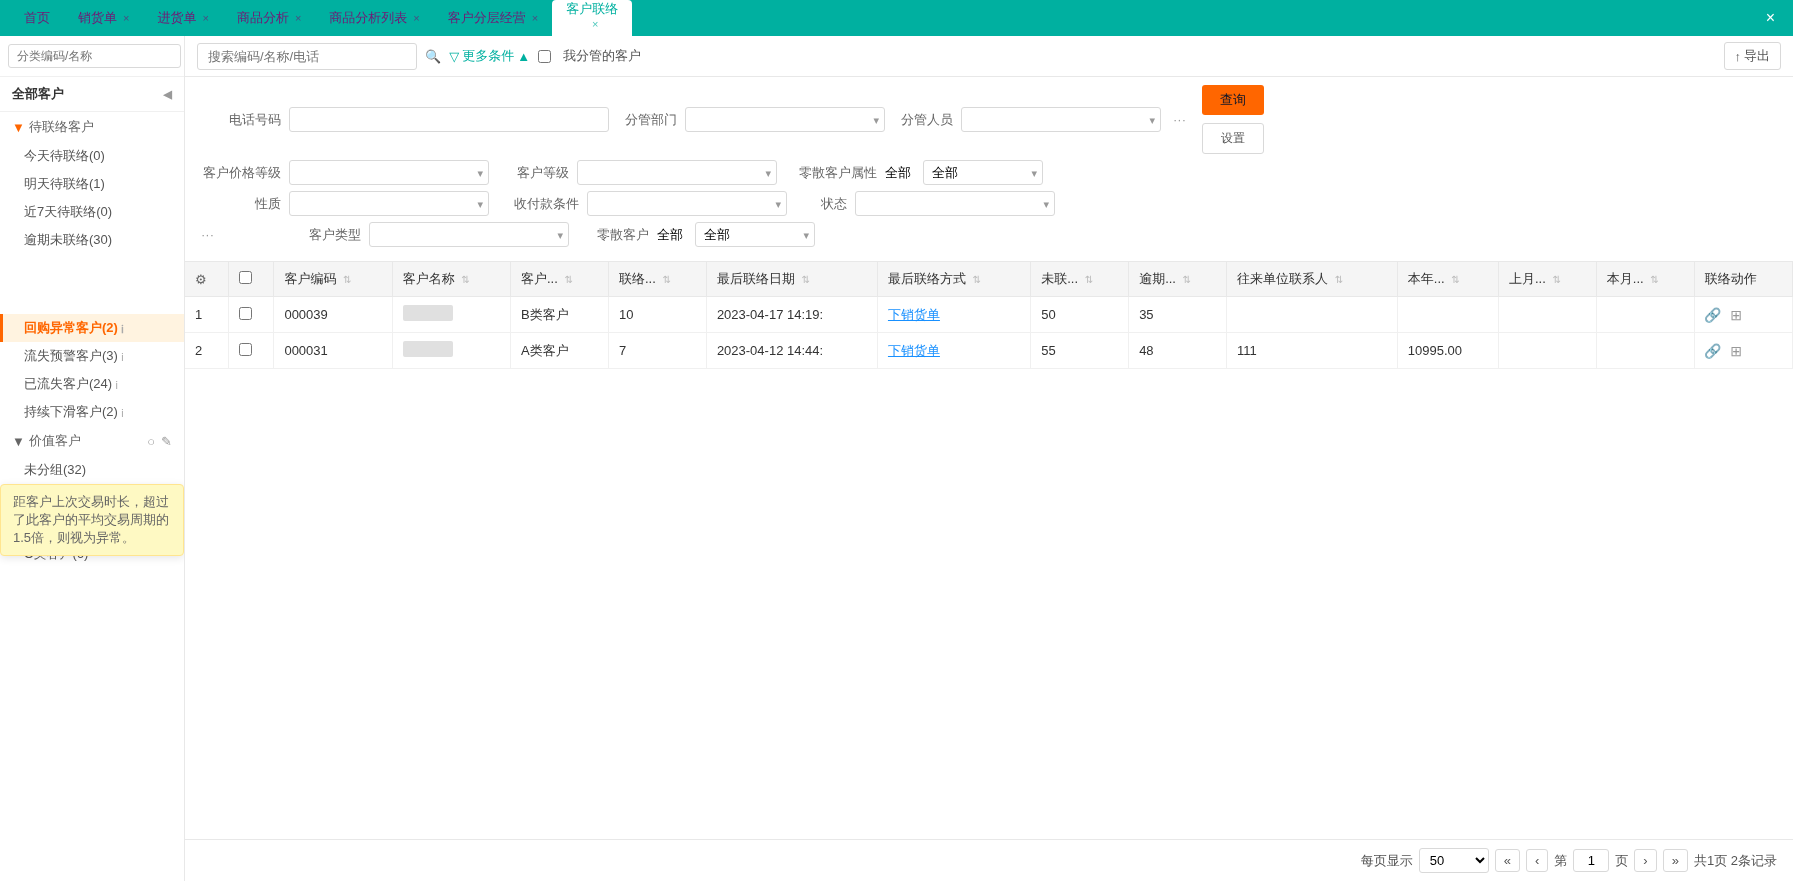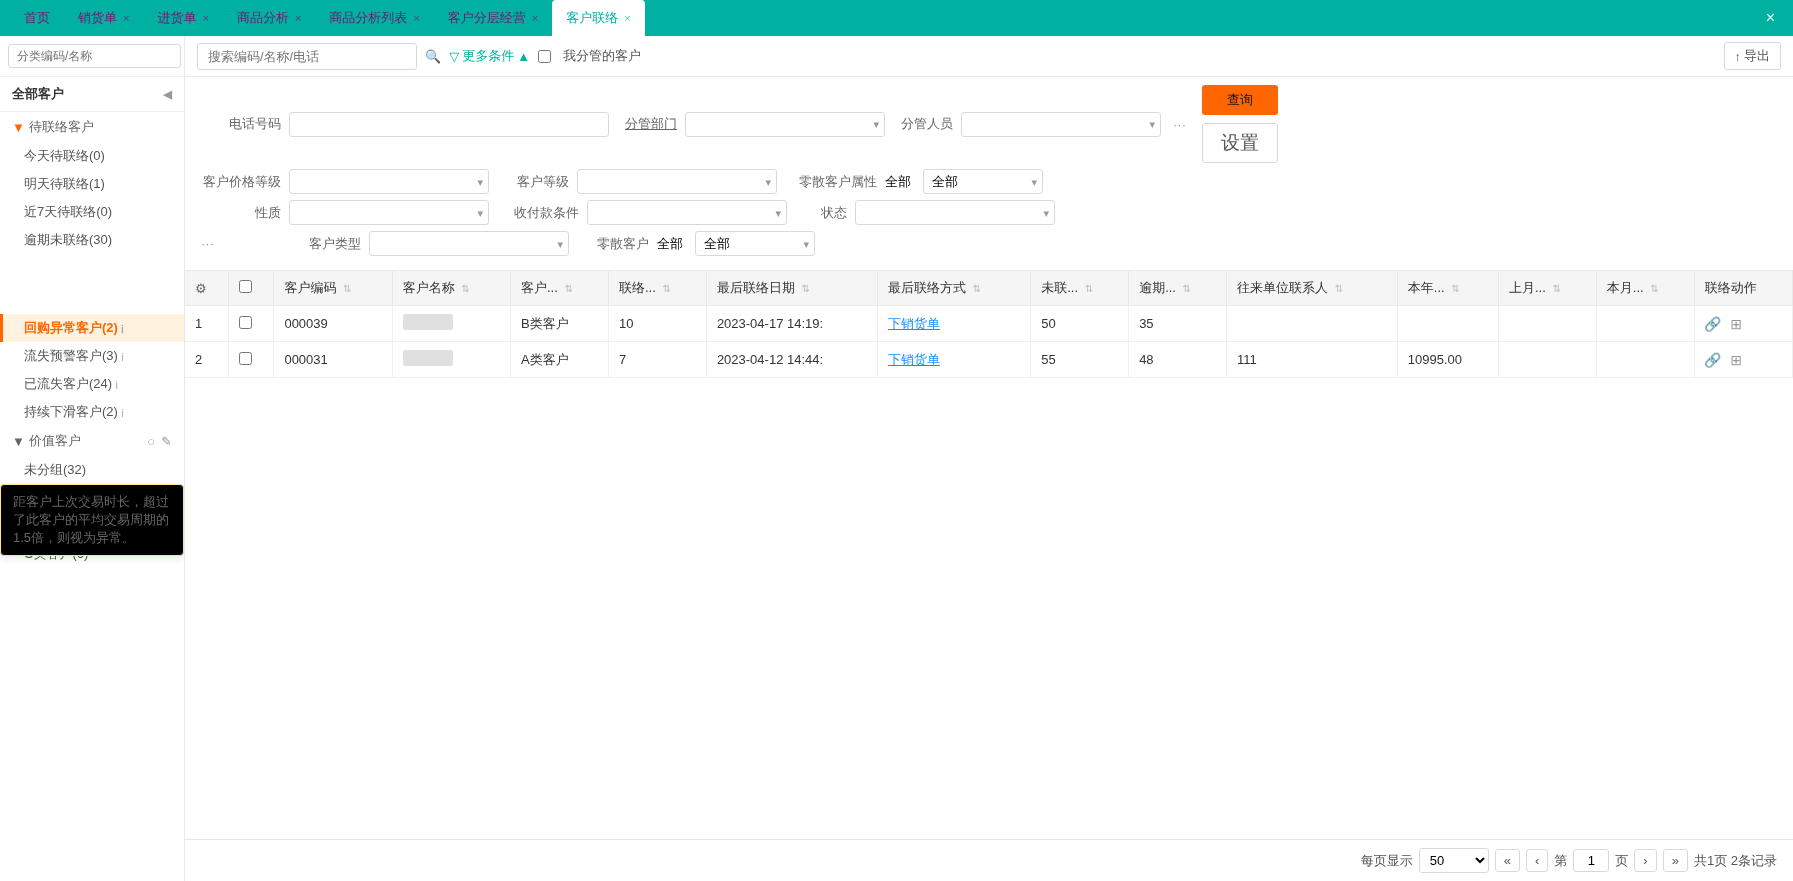--- a/index.html
+++ b/index.html
@@ -1,21 +1,21 @@
 <!DOCTYPE html>
 <html><head>
   <meta charset="utf-8">
   <style>
     * { box-sizing: border-box; margin: 0; padding: 0; font-family: 'Microsoft YaHei', Arial, sans-serif; font-size: 13px; }
     body { background: #f0f2f5; width: 1793px; height: 881px; overflow: hidden; }
 
     
     .top-nav { background: #00b0a0; height: 36px; display: flex; align-items: center; padding: 0 10px; color: white; }
     .top-nav .nav-item { padding: 0 14px; height: 36px; display: flex; align-items: center; cursor: pointer; font-size: 13px; color: #701a75; white-space: nowrap; }
-    .top-nav .nav-item.active { background: white; color: #00b0a0; border-radius: 4px 4px 0 0; }
+    .top-nav .nav-item.active { background: white; color: #00b0a0; border-radius: 4px 4px 0 0; flex-direction: column; }
     .top-nav .nav-item .close-x { margin-left: 6px; font-size: 11px; opacity: 0.7; }
     .top-nav .spacer { flex: 1; }
     .top-nav .top-close { color: white; font-size: 16px; cursor: pointer; padding: 0 8px; }
 
     
     .main-layout { display: flex; height: calc(881px - 36px); border-radius: 6px; }
 
     
     .sidebar { width: 185px; background: white; border-right: 1px solid #e8e8e8; display: flex; flex-direction: column; overflow-y: auto; flex-shrink: 0; }
     .sidebar-search { padding: 8px; border-bottom: 1px solid #f0f0f0; display: flex; align-items: center; }
@@ -45,37 +45,37 @@
     
     .adv-filter { background: white; padding: 8px 16px; border-bottom: 1px solid #e8e8e8; }
     .adv-row { display: flex; align-items: center; gap: 8px; margin-bottom: 6px; }
     .adv-label { width: 80px; text-align: right; color: #666; font-size: 13px; white-space: nowrap; }
     .adv-input { border: 1px solid #d9d9d9; border-radius: 3px; padding: 4px 8px; font-size: 13px; outline: none; width: 200px; }
     .adv-select-wrap { position: relative; display: inline-block; }
     .adv-select-wrap::after { content: '▾'; position: absolute; right: 6px; top: 50%; transform: translateY(-50%); color: #999; pointer-events: none; font-size: 11px; }
     .adv-select-wrap select { width: 200px; border: 1px solid #d9d9d9; border-radius: 3px; padding: 4px 24px 4px 8px; font-size: 13px; outline: none; background: white; appearance: none; cursor: pointer; }
     .adv-dots { color: #999; cursor: pointer; }
     .btn-query { background: #f60; color: #0f172a; border: none; border-radius: 3px; padding: 6px 18px; cursor: pointer; font-size: 13px; }
-    .btn-set { background: white; color: #555; border: 1px solid #d9d9d9; border-radius: 3px; padding: 6px 18px; cursor: pointer; font-size: 19px; margin-top: 4px; }
+    .btn-set { background: white; color: #555; border: 1px solid #d9d9d9; border-radius: 3px; padding: 6px 18px; cursor: pointer; font-size: 12px; margin-top: 4px; }
     .adv-actions { display: flex; flex-direction: column; gap: 4px; margin-left: 8px; }
 
     
     .table-area { flex: 1; overflow: auto; background: white; margin: 0; }
     table { width: 100%; border-collapse: collapse; font-size: 13px; }
     thead tr { background: #f5f5f5; }
     th { padding: 8px 10px; text-align: left; border-bottom: 1px solid #e8e8e8; border-right: 1px solid #e8e8e8; color: #333; font-weight: normal; white-space: nowrap; position: relative; }
     th .sort-icon { color: #bbb; font-size: 10px; margin-left: 3px; }
     td { padding: 8px 10px; border-bottom: 1px solid #f0f0f0; border-right: 1px solid #f0f0f0; color: #333; white-space: nowrap; }
     .td-link { color: #1890ff; text-decoration: underline; cursor: pointer; }
     .settings-icon-btn { background: none; border: none; cursor: pointer; color: #666; }
     .row-actions { display: flex; gap: 8px; }
     .row-action-btn { background: none; border: none; cursor: pointer; color: #999; font-size: 14px; }
 
     
-    .tooltip-box { position: absolute; left: 0; top: 230px; background: #000000; border: 1px solid #ffe58f; border-radius: 4px; padding: 8px 12px; font-size: 12px; color: #666; max-width: 320px; z-index: 100; box-shadow: 0 2px 8px rgba(0,0,0,0.1); }
+    .tooltip-box { position: absolute; left: 0; top: 230px; background: #fef9c3; border: 1px solid #ffe58f; border-radius: 4px; padding: 8px 12px; font-size: 12px; color: #666; max-width: 320px; z-index: 100; box-shadow: 0 2px 8px rgba(0,0,0,0.1); }
 
     
     .pagination-bar { background: white; border-top: 1px solid #e8e8e8; padding: 8px 16px; display: flex; align-items: center; justify-content: flex-end; gap: 6px; font-size: 13px; color: #555; }
     .page-btn { background: none; border: 1px solid #d9d9d9; border-radius: 3px; padding: 3px 8px; cursor: pointer; font-size: 13px; color: #555; }
     .page-input { border: 1px solid #d9d9d9; border-radius: 3px; padding: 3px 6px; width: 36px; text-align: center; font-size: 13px; outline: none; }
     .per-page-select { border: 1px solid #d9d9d9; border-radius: 3px; padding: 3px 20px 3px 6px; font-size: 13px; outline: none; background: white; }
 
     
     ::-webkit-scrollbar { width: 6px; height: 6px; }
     ::-webkit-scrollbar-thumb { background: #ccc; border-radius: 3px; }
@@ -210,21 +210,21 @@
         <span>↑</span>
         <span>导出</span>
       </button>
     </div>
 
     <div class="adv-filter">
 
       <div class="adv-row">
         <span class="adv-label">电话号码</span>
         <input type="text" class="adv-input" style="width: 320px;">
-        <span class="adv-label" style="width:60px;text-decoration:underline;">分管部门</span>
+        <span class="adv-label" style="width:60px;">分管部门</span>
         <div class="adv-select-wrap">
           <select>
             <option></option>
           </select>
         </div>
         <span class="adv-label" style="width:60px;">分管人员</span>
         <div class="adv-select-wrap">
           <select>
             <option></option>
           </select>

